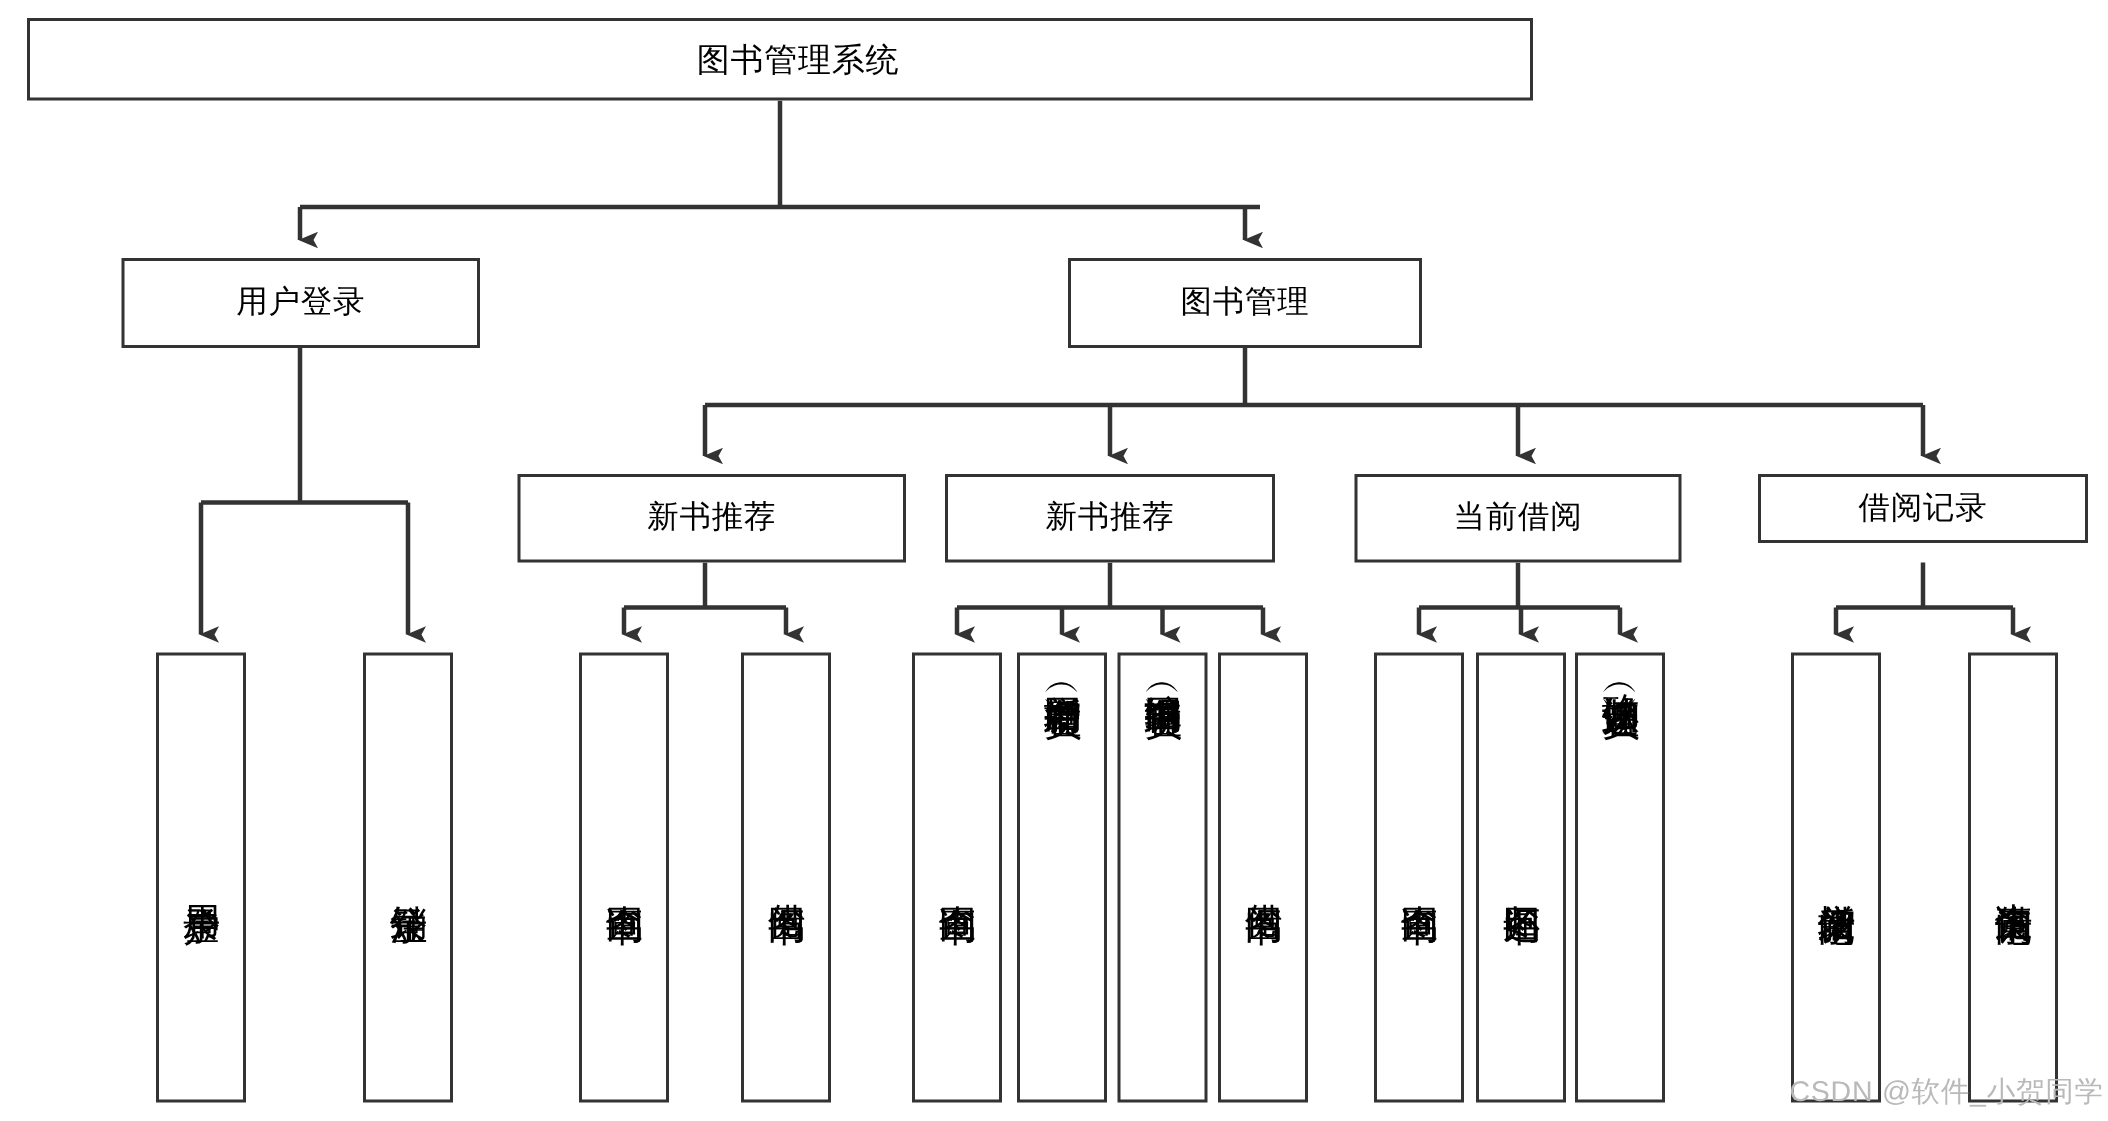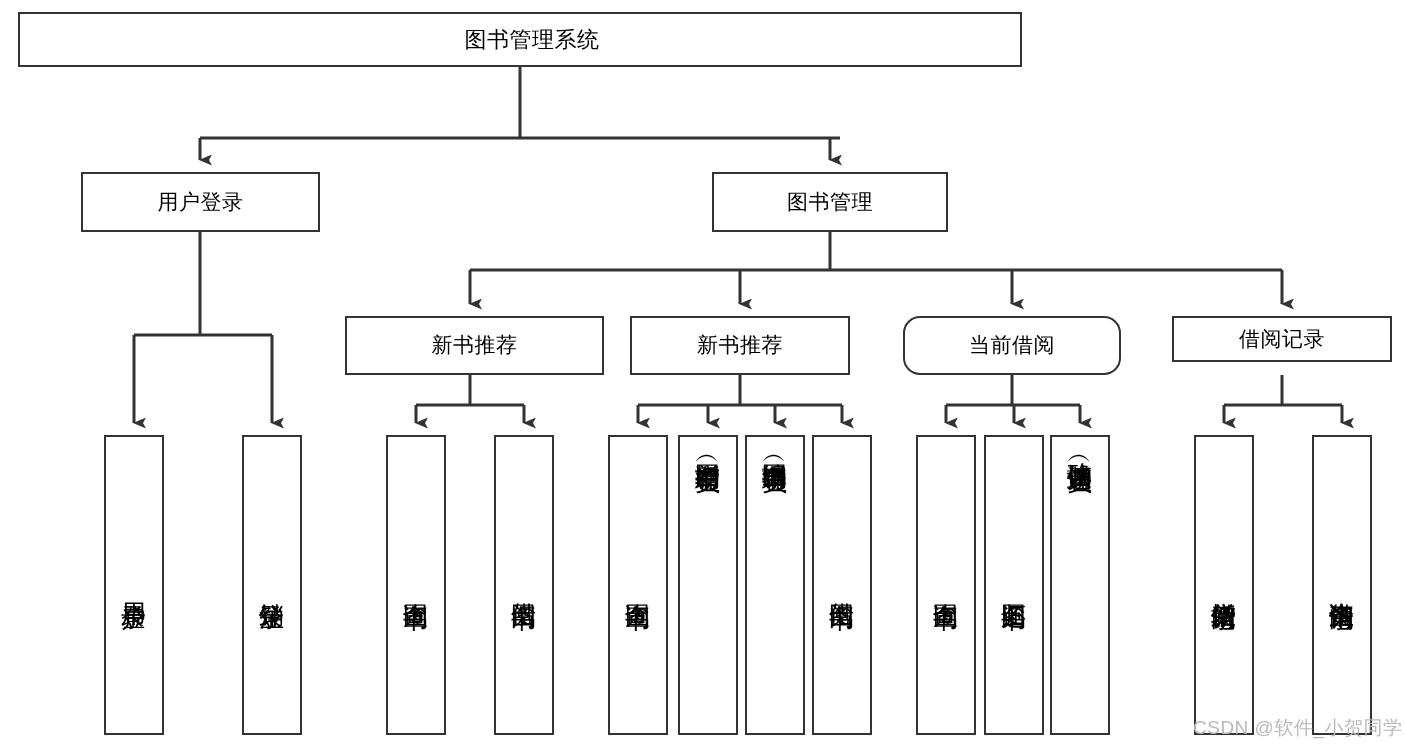--- a/index.html
+++ b/index.html
@@ -137,21 +137,21 @@
   <div class="node h" style="left:712px; top:172px; width:236px; height:60px;">
     <span class="label">图书管理</span>
   </div>
 
   <div class="node h" style="left:345px; top:316px; width:259px; height:59px;">
     <span class="label">新书推荐</span>
   </div>
   <div class="node h" style="left:630px; top:316px; width:220px; height:59px;">
     <span class="label">新书推荐</span>
   </div>
-  <div class="node h" style="left:903px; top:316px; width:218px; height:59px;border-radius:17px;">
+  <div class="node h" style="left:903px; top:316px; width:218px; height:59px;">
     <span class="label">当前借阅</span>
   </div>
   <div class="node h" style="left:1172px; top:316px; width:220px; height:46px;">
     <span class="label">借阅记录</span>
   </div>
 
   <div class="node v center" style="left:104px; top:435px; width:60px; height:300px;">
     <span class="label">用户登录</span>
   </div>
   <div class="node v center" style="left:242px; top:435px; width:60px; height:300px;">

